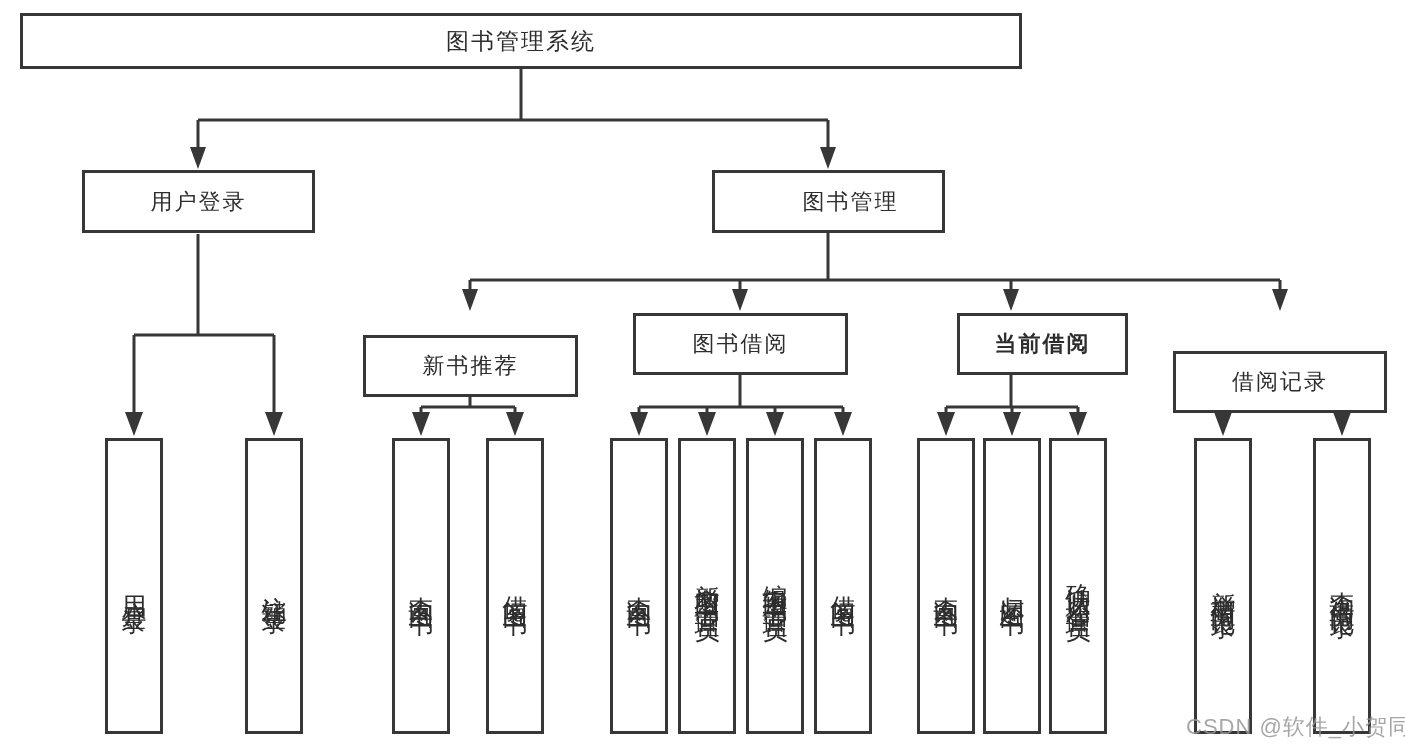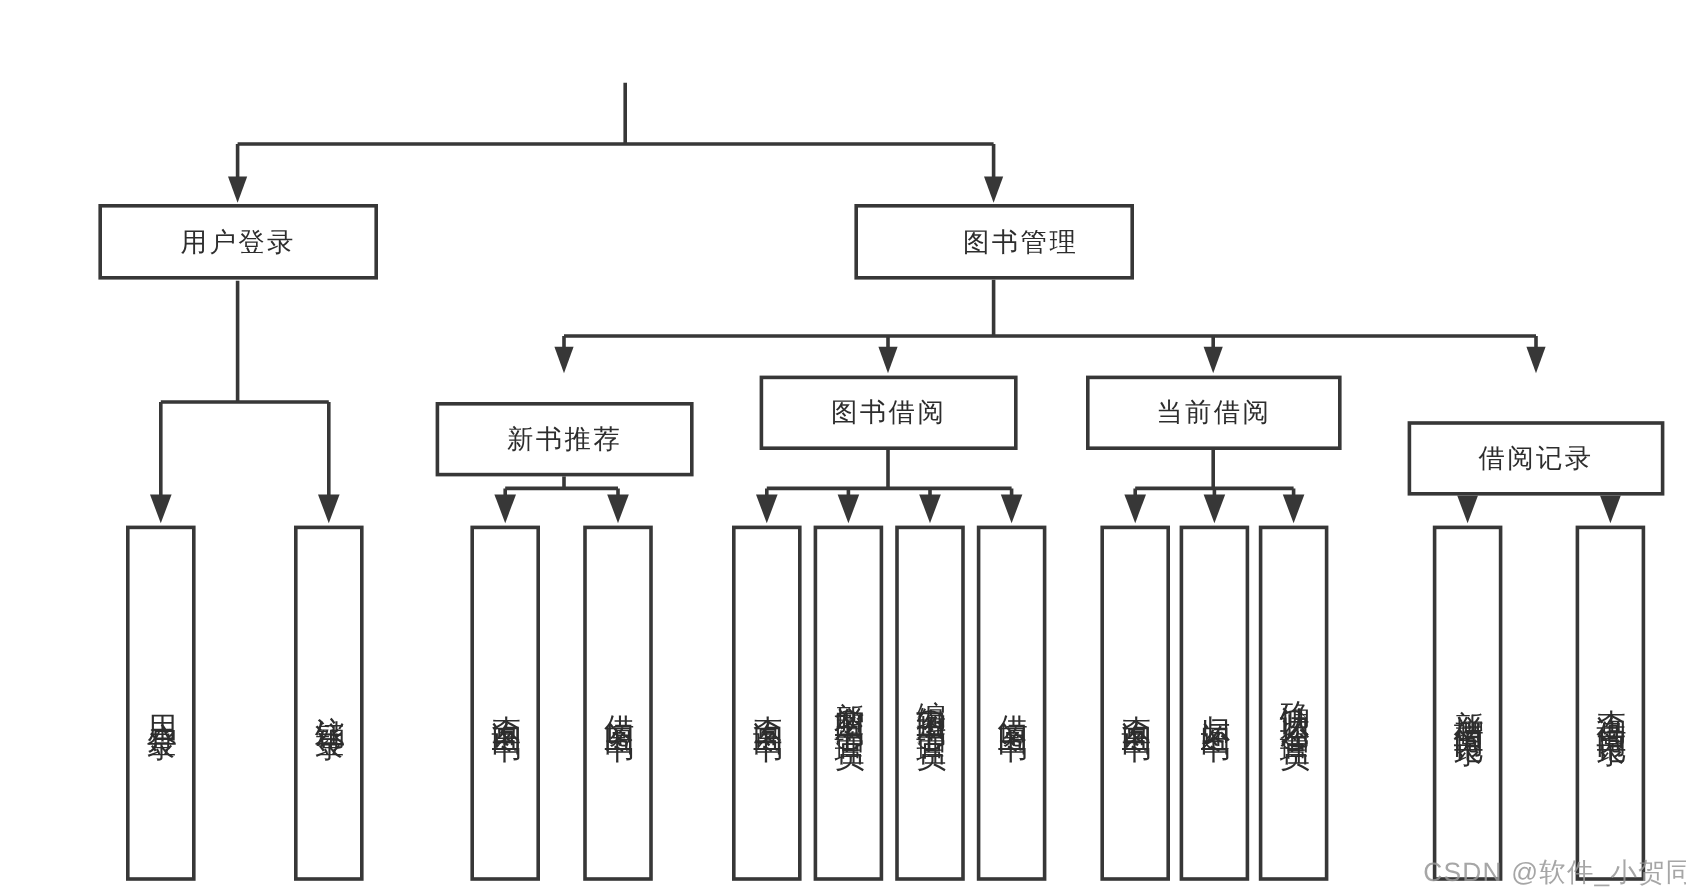--- a/index.html
+++ b/index.html
@@ -91,27 +91,28 @@
       <polygon points="775,436 766,412 784,412"></polygon>
       <polygon points="843,436 834,412 852,412"></polygon>
       <polygon points="946,436 937,412 955,412"></polygon>
       <polygon points="1012,436 1003,412 1021,412"></polygon>
       <polygon points="1078,436 1069,412 1087,412"></polygon>
       <polygon points="1223,436 1214,412 1232,412"></polygon>
       <polygon points="1342,436 1333,412 1351,412"></polygon>
     </g>
   </svg>
 
+  <div class="box box-root">图书管理系统</div>
 
   <div class="box box-h lv2" style="left:82px; width:233px;">用户登录</div>
   <div class="box box-h lv2" style="left:712px; width:233px;padding-left:44px;">图书管理</div>
 
   <div class="box box-h lv3" style="left:363px; width:215px;margin-top:22px;">新书推荐</div>
   <div class="box box-h lv3" style="left:633px; width:215px;">图书借阅</div>
-  <div class="box box-h lv3" style="left:905px; width:213px;">当前借阅</div>
+  <div class="box box-h lv3" style="left:957px; width:171px;font-weight:bold;">当前借阅</div>
   <div class="box box-h lv3" style="left:1173px; width:214px;margin-top:38px;">借阅记录</div>
 
   <div class="box leaf" style="left:105px;">用户登录</div>
   <div class="box leaf" style="left:245px;">注销登录</div>
 
   <div class="box leaf" style="left:392px;">查询图书</div>
   <div class="box leaf" style="left:486px;">借阅图书</div>
 
   <div class="box leaf" style="left:610px;">查询图书</div>
   <div class="box leaf" style="left:678px;">新增图书（管理员）</div>

